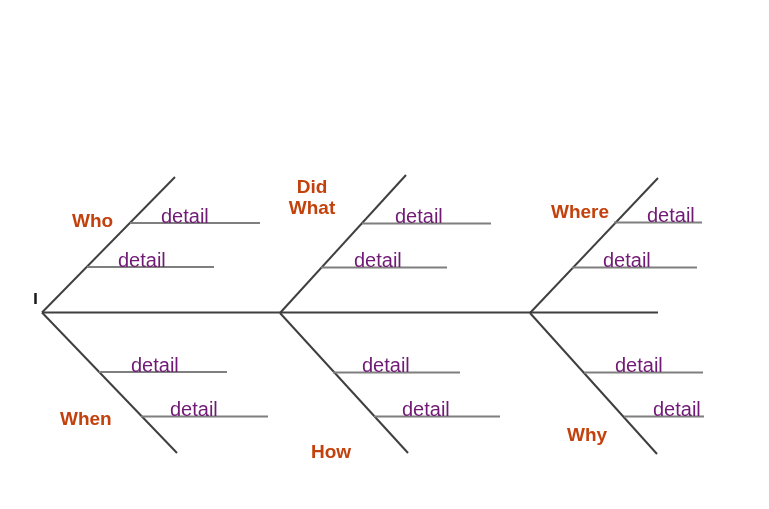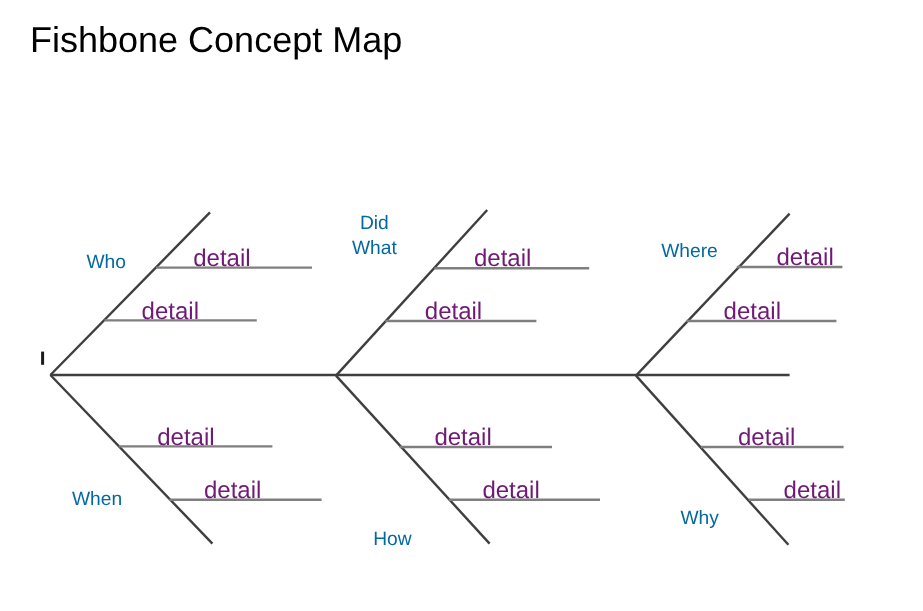--- a/index.html
+++ b/index.html
@@ -23,44 +23,43 @@
     white-space: nowrap;
   }
   .bones {
     position: absolute;
     left: 0; top: 0;
     width: 769px;
     height: 509px;
   }
   .cat-label {
     position: absolute;
-    font-size: 16px;
-    font-weight: normal;
-    color: #0369a1;
+    font-size: 19px;
+    font-weight: bold;
+    color: #c2410c;
     white-space: nowrap;
   }
   .cat-label.wrap {
     white-space: normal;
     text-align: center;
     line-height: 21px;
   }
   .detail-label {
     position: absolute;
     font-size: 20px;
     font-weight: normal;
     color: #701a75;
     white-space: nowrap;
   }
 </style>
 </head>
 <body>
 
 <div class="page">
 
-  <div class="title">Fishbone Concept Map</div>
 
   <svg class="bones" viewBox="0 0 769 509" xmlns="http://www.w3.org/2000/svg">
 
     <line x1="42" y1="312.5" x2="658" y2="312.5" stroke="#3f3f3f" stroke-width="2"></line>
     <line x1="35.5" y1="293" x2="35.5" y2="304" stroke="#1a1a1a" stroke-width="2.5"></line>
 
     <line x1="42" y1="312.5" x2="175" y2="177" stroke="#3f3f3f" stroke-width="2"></line>
     <line x1="280" y1="313" x2="406" y2="175" stroke="#3f3f3f" stroke-width="2"></line>
     <line x1="530" y1="313" x2="658" y2="178" stroke="#3f3f3f" stroke-width="2"></line>
 

